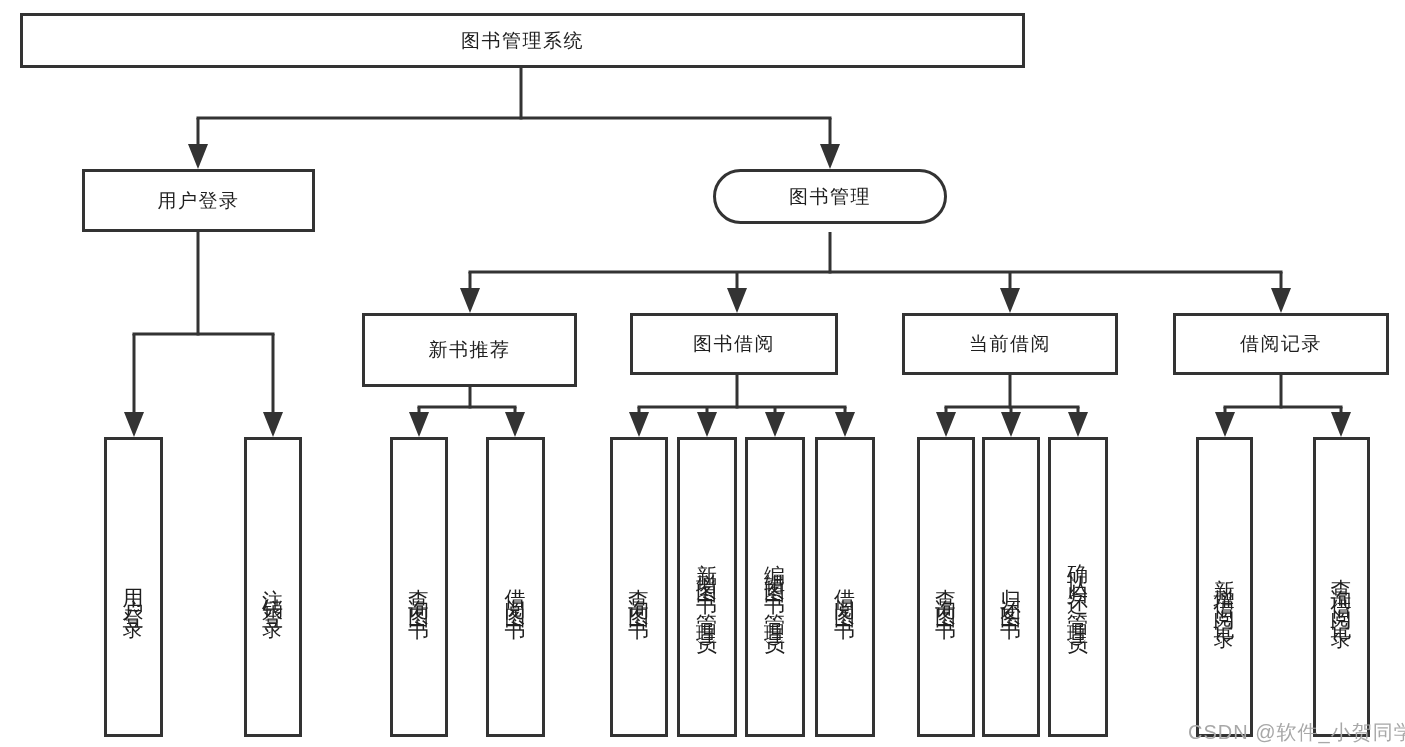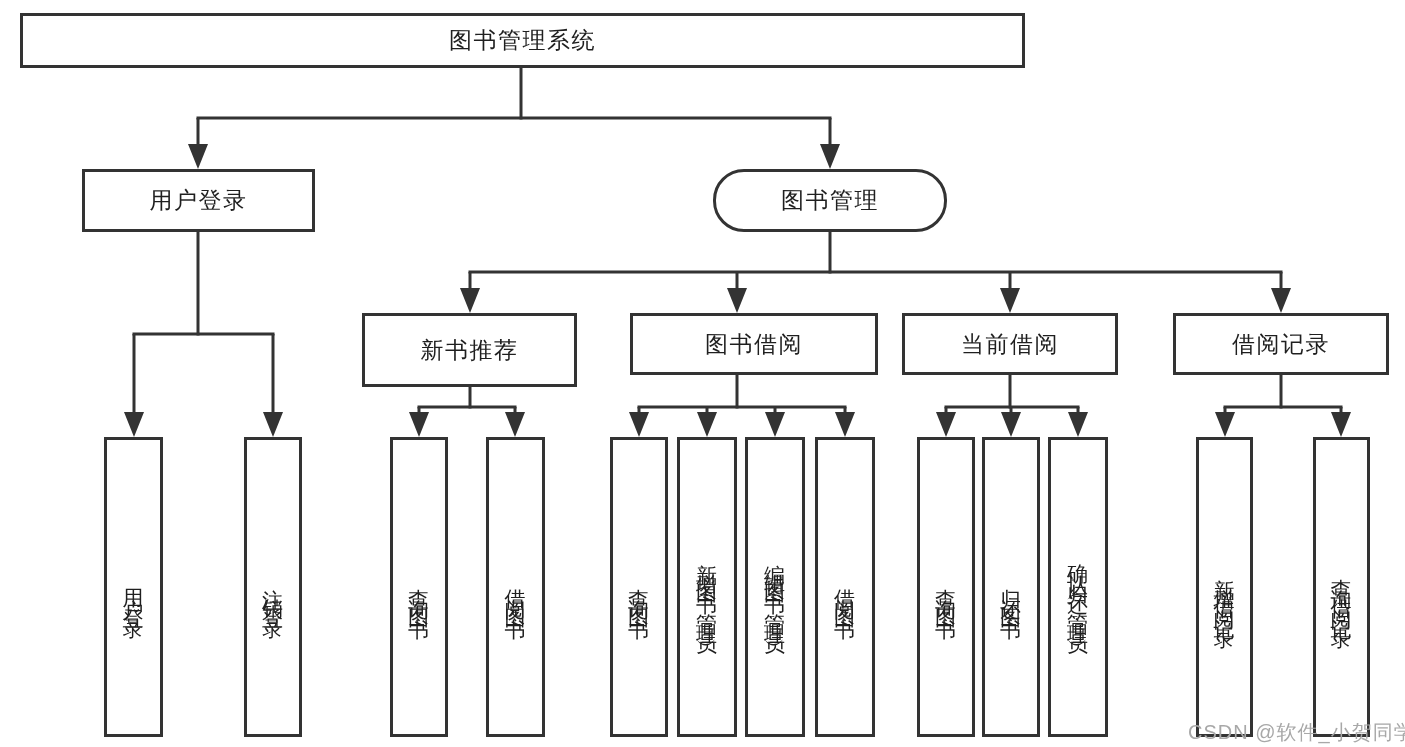--- a/index.html
+++ b/index.html
@@ -4,21 +4,21 @@
 <style>
   html,body{margin:0;padding:0;}
   body{
     width:1405px;height:747px;position:relative;background:#ffffff;
     font-family:"Liberation Sans",sans-serif;overflow:hidden;
   }
   #connectors{position:absolute;left:0;top:0;width:1405px;height:747px;}
   .hbox{
     position:absolute;background:#ffffff;border:3px solid #333333;box-sizing:border-box;
     display:flex;align-items:center;justify-content:center;
-    font-size:23px;color:#1f1f1f;letter-spacing:1.5px;z-index:2;
+    font-size:19px;color:#1f1f1f;letter-spacing:1.5px;z-index:2;
   }
   .vbox{
     position:absolute;top:437px;height:300px;background:#ffffff;border:3px solid #333333;
     box-sizing:border-box;display:flex;align-items:center;justify-content:center;z-index:2;
   }
   .vlbl{
     writing-mode:vertical-rl;text-orientation:mixed;
     font-size:21px;line-height:1;letter-spacing:10px;color:#1f1f1f;
     max-height:288px;margin-top:10px;white-space:nowrap;
   }
@@ -101,28 +101,28 @@
   </g>
 </svg>
 
 <div class="hbox" style="left:20px;top:13px;width:1005px;height:55px;">
   <span>图书管理系统</span>
 </div>
 
 <div class="hbox" style="left:82px;top:169px;width:233px;height:63px;">
   <span>用户登录</span>
 </div>
-<div class="hbox" style="left:713px;top:169px;width:234px;height:63px;border-radius:31px;">
+<div class="hbox" style="left:713px;top:169px;width:234px;height:55px;border-radius:31px;">
   <span>图书管理</span>
 </div>
 
 <div class="hbox" style="left:362px;top:313px;width:215px;height:74px;">
   <span>新书推荐</span>
 </div>
-<div class="hbox" style="left:630px;top:313px;width:248px;height:62px;">
+<div class="hbox" style="left:630px;top:313px;width:208px;height:62px;">
   <span>图书借阅</span>
 </div>
 <div class="hbox" style="left:902px;top:313px;width:216px;height:62px;">
   <span>当前借阅</span>
 </div>
 <div class="hbox" style="left:1173px;top:313px;width:216px;height:62px;text-align:right;">
   <span>借阅记录</span>
 </div>
 
 <div class="vbox" style="left:104px;width:59px;">

